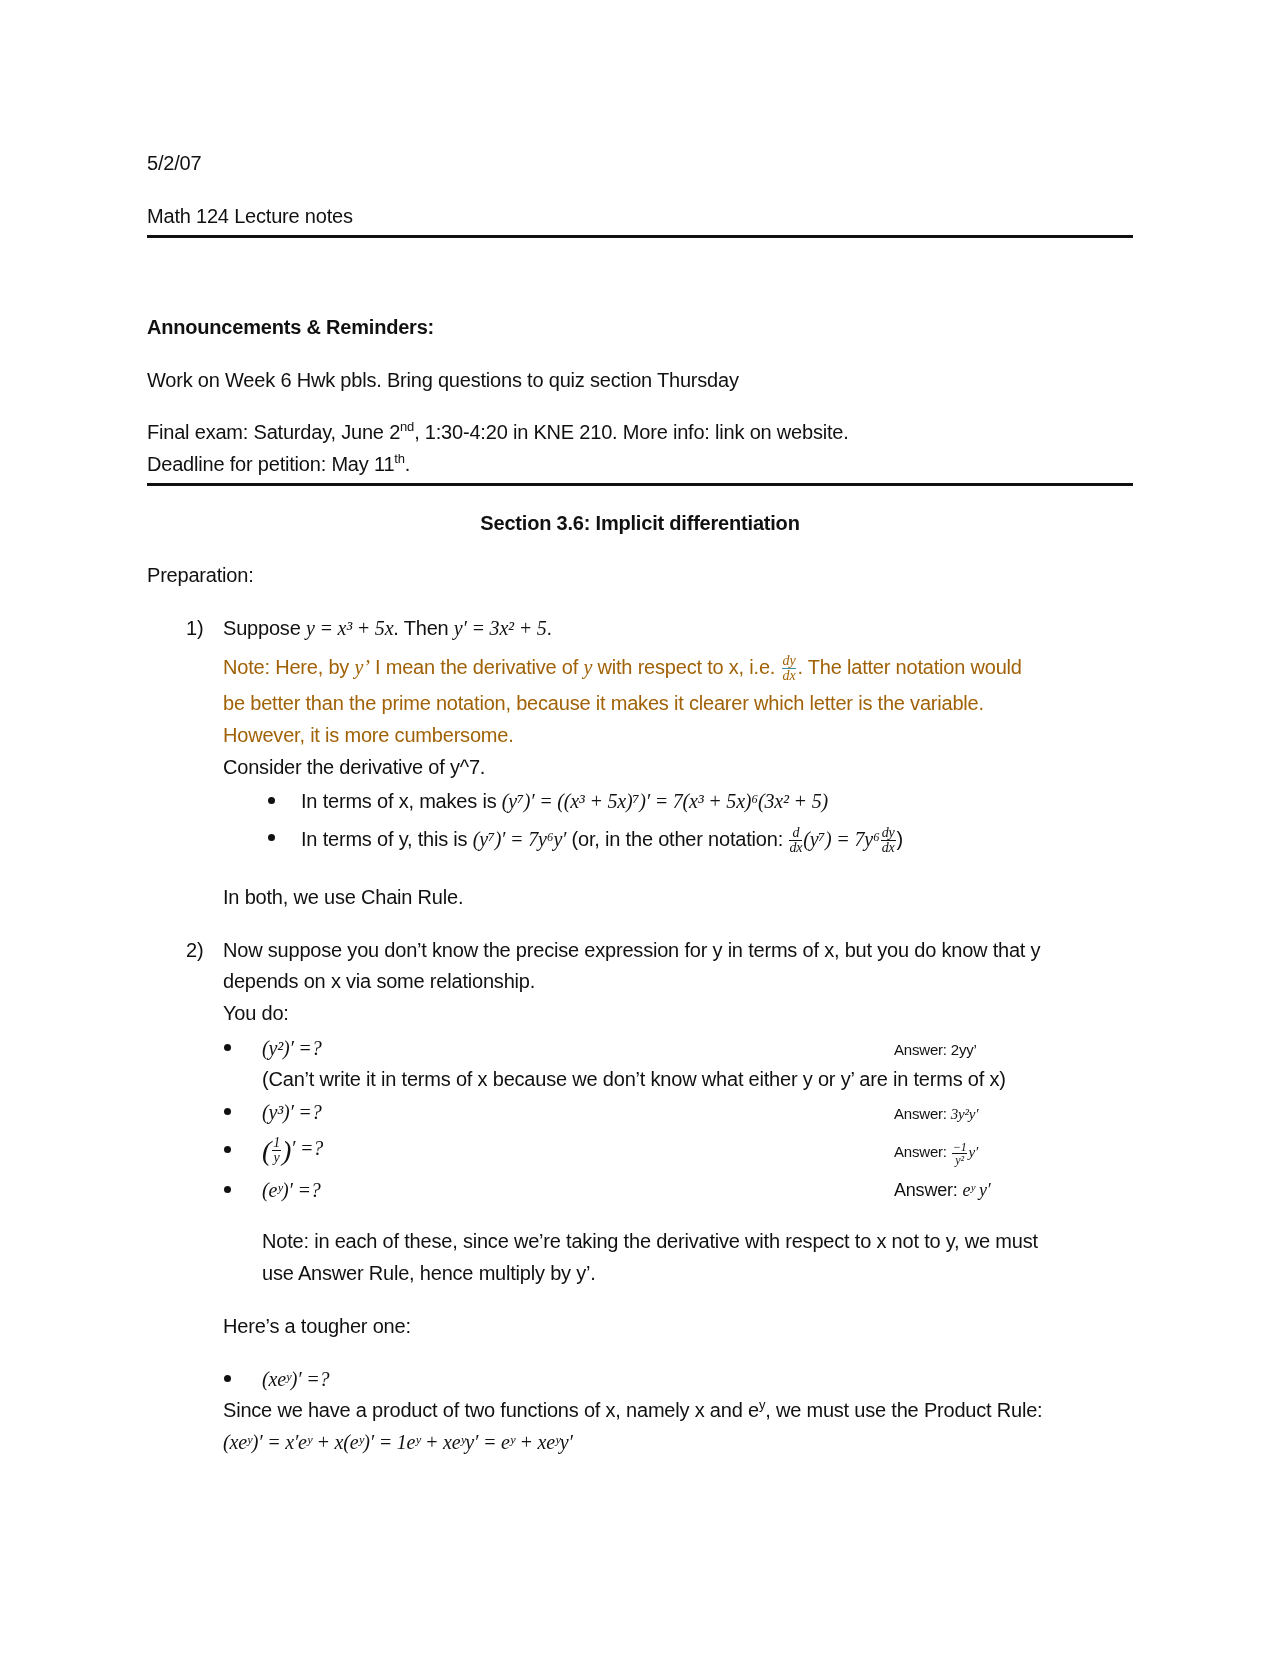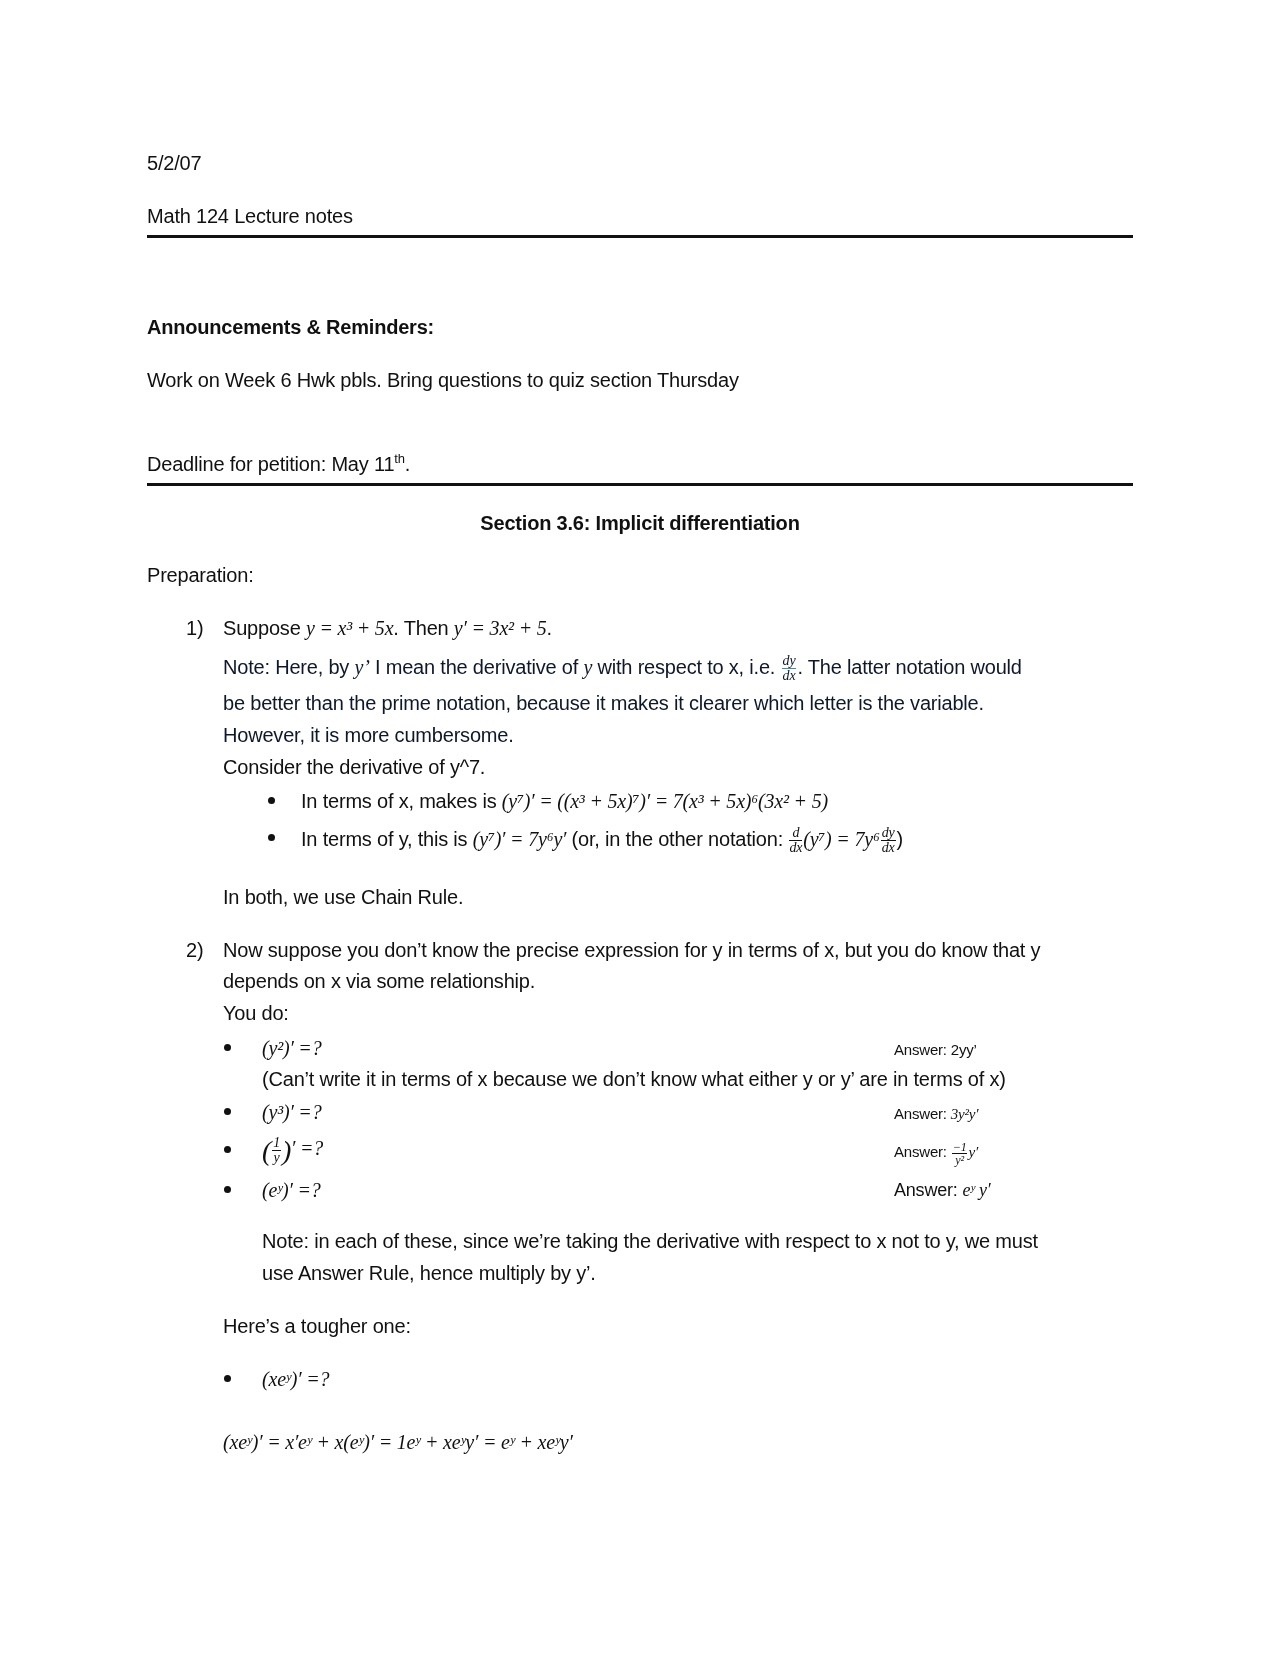--- a/index.html
+++ b/index.html
@@ -1,21 +1,21 @@
 <!DOCTYPE html>
 <html><head>
 <meta charset="utf-8">
 <style>
   html, body { margin:0; padding:0; background:#ffffff; }
   body { width:1280px; height:1656px; position:relative; overflow:hidden;
          font-family:"Liberation Sans", "DejaVu Sans", sans-serif; color:#111; }
   .page { position:absolute; left:0; top:0; width:1280px; height:1544px; }
   .t { position:absolute; font-size:20px; line-height:24px; white-space:nowrap; letter-spacing:-0.2px; }
   .b { font-weight:bold; }
-  .teal { color:#0f172a; }
+  .teal { color:#a16207; }
   .rule { position:absolute; left:147px; width:986px; height:3px; background:#111; }
   .m { font-family:"Liberation Serif", "DejaVu Serif", serif; font-style:italic; }
   sup { font-size:13px; line-height:0; }
   .small { font-size:15px; }
   .frac { display:inline-block; vertical-align:middle; text-align:center; font-size:14px; line-height:14px; margin:0 1px; }
   .frac .num { display:block; border-bottom:1px solid #111; padding:0 1px; }
   .frac .den { display:block; }
   .teal .frac .num { border-bottom-color:#3a8fa3; }
   .bullet { position:absolute; width:7px; height:7px; border-radius:50%; background:#111; }
 </style>
@@ -23,20 +23,23 @@
 <body>
 
 <div class="page">
 
   <div class="t" style="left:147px; top:151px;">5/2/07</div>
   <div class="t" style="left:147px; top:204px;">Math 124 Lecture notes</div>
   <div class="rule" style="top:235px;"></div>
 
   <div class="t b" style="left:147px; top:315px;">Announcements &amp; Reminders:</div>
   <div class="t" style="left:147px; top:368px;">Work on Week 6 Hwk pbls. Bring questions to quiz section Thursday</div>
+  <div class="t" style="left:147px; top:420px;">
+    <span>Final exam: Saturday, June 2</span><sup>nd</sup><span>, 1:30-4:20 in KNE 210. More info: link on website.</span>
+  </div>
   <div class="t" style="left:147px; top:452px;">
     <span>Deadline for petition: May 11</span><sup>th</sup><span>.</span>
   </div>
   <div class="rule" style="top:483px;"></div>
 
   <div class="t b" style="left:0; width:1280px; text-align:center; top:511px;">Section 3.6: Implicit differentiation</div>
   <div class="t" style="left:147px; top:563px;">Preparation:</div>
 
   <div class="t" style="left:186px; top:616px;">1)</div>
   <div class="t" style="left:223px; top:616px;">
@@ -95,15 +98,18 @@
   </div>
 
   <div class="t" style="left:262px; top:1229px;">Note: in each of these, since we’re taking the derivative with respect to x not to y, we must</div>
   <div class="t" style="left:262px; top:1261px;">use Answer Rule, hence multiply by y’.</div>
 
   <div class="t" style="left:223px; top:1314px;">Here’s a tougher one:</div>
 
   <div class="bullet" style="left:224px; top:1375px;"></div>
   <div class="t m" style="left:262px; top:1367px;">(xeʸ)′ =?</div>
 
+  <div class="t" style="left:223px; top:1398px;">
+    <span>Since we have a product of two functions of x, namely x and e</span><sup>y</sup><span>, we must use the Product Rule:</span>
+  </div>
   <div class="t m" style="left:223px; top:1430px;">(xeʸ)′ = x′eʸ + x(eʸ)′ = 1eʸ + xeʸy′ = eʸ + xeʸy′</div>
 
 </div>
 
 </body></html>

